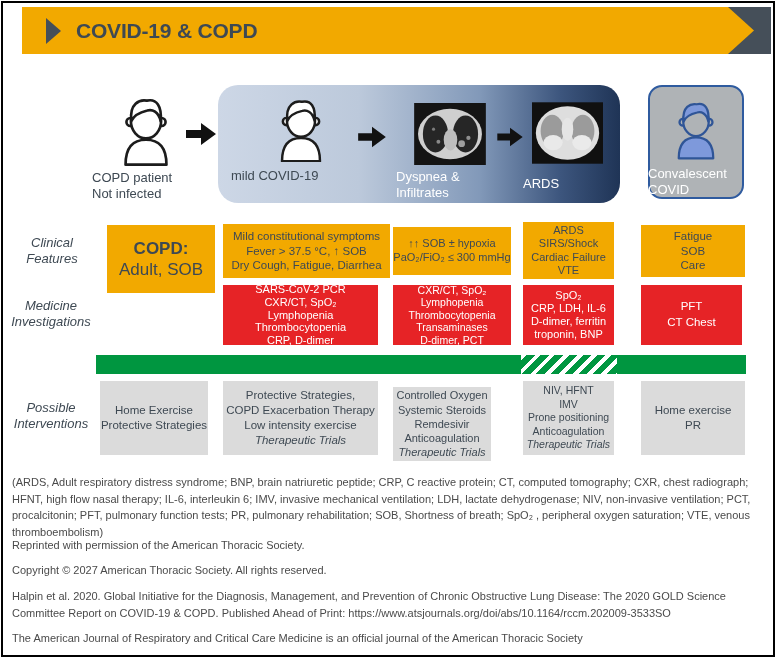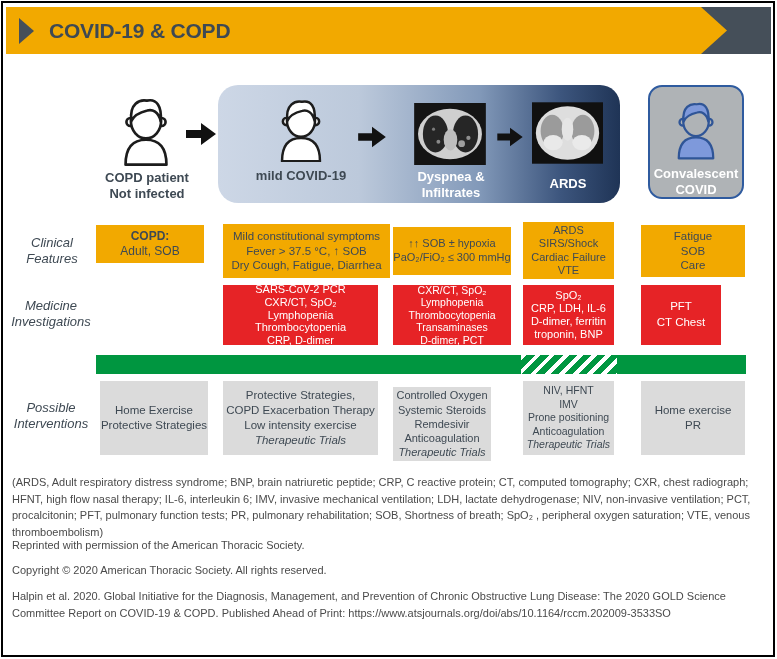--- a/index.html
+++ b/index.html
@@ -1,30 +1,30 @@
 <!DOCTYPE html>
 <html><head>
 <meta charset="utf-8">
 <style>
   html,body{margin:0;padding:0;background:#fff;}
   #canvas{position:relative;width:777px;height:659px;background:#fff;overflow:hidden;
           font-family:"Liberation Sans","DejaVu Sans",sans-serif;color:#3E4953;}
   #frame{position:absolute;left:1px;top:1px;right:2px;bottom:2px;border:2.5px solid #000;pointer-events:none;}
   
-  .band-yellow{position:absolute;background:#F2A900;display:flex;align-items:center;padding-left:13px;gap:15px;
-     clip-path:polygon(0 0, calc(100% - 26px) 0, 100% 50%, calc(100% - 26px) 100%, 0 100%);}
+  .band-yellow{position:absolute;background:#F2A900;display:flex;align-items:center;padding-left:24px;gap:15px;
+     clip-path:polygon(0 0, calc(100% - 26px) 0, 100% 50%, calc(100% - 26px) 100%, 0 100%);margin-left:16px;}
   .band-dark{position:absolute;background:#454F59;
      clip-path:polygon(0 0, 100% 0, 100% 100%, 0 100%, 42% 50%);}
   .tri{width:0;height:0;border-top:13px solid transparent;border-bottom:13px solid transparent;border-left:15px solid #454F59;}
   h1{margin:0;font-size:21px;font-weight:bold;color:#3E4953;letter-spacing:-0.2px;}
   
   .grad-box{position:absolute;border-radius:20px;
      background:linear-gradient(90deg,#CDD7E6 0%,#BCC9DB 35%,#8299B9 65%,#3D567E 85%,#1F3456 100%);}
   .conv-box{position:absolute;border-radius:14px;background:#AFB3B6;border:2.5px solid #2F5B9F;box-sizing:border-box;}
-  .stage-label{position:absolute;text-align:center;font-size:13px;line-height:1.25;font-weight:bold;}
+  .stage-label{position:absolute;text-align:left;font-size:13px;line-height:1.25;}
   .white{color:#fff;}
   .lines{white-space:pre-line;}
   
   .box{position:absolute;display:flex;flex-direction:column;align-items:center;justify-content:center;
        text-align:center;box-sizing:border-box;}
   .ybox{background:#F2A900;color:#3E4953;font-size:11.5px;line-height:1.25;}
   .rbox{background:#E62326;color:#fff;font-size:10.5px;line-height:1.18;}
   .ibox{background:#DBDBDB;color:#3E4953;font-size:11px;line-height:1.3;}
   .rowlabel{position:absolute;font-style:italic;font-size:13px;line-height:1.25;text-align:center;}
   .bold{font-weight:bold;}
@@ -135,21 +135,21 @@
         <path d="M19.5 30 C17 10 29 5.5 37 7 C48 4.5 54 13 52.5 30 C50 19 43 16.5 37.5 18 C27 20.5 22 24 19.5 30 Z" fill="#7E99DB"></path>
       </g>
     </svg>
   </span>
   <div class="stage-label lines white" style="left:648px;top:166px;width:96px">Convalescent
 COVID</div>
 
   <div class="rowlabel lines" style="left:10px;top:235px;width:84px">Clinical
 Features</div>
 
-  <div class="box ybox" style="left:96px;top:225px;width:108px;height:38px;font-size:12px">
+  <div class="box ybox" style="left:107px;top:225px;width:108px;height:68px;font-size:17px">
     <div class="bold">COPD:</div>
     <div class="lines">Adult, SOB</div>
   </div>
   <div class="box ybox lines" style="left:223px;top:224px;width:167px;height:54px">Mild constitutional symptoms
 Fever &gt; 37.5 °C, ↑ SOB
 Dry Cough, Fatigue, Diarrhea</div>
   <div class="box ybox lines" style="left:393px;top:227px;width:118px;height:48px;font-size:11px">↑↑ SOB ± hypoxia
 PaO₂/FiO₂ ≤ 300 mmHg</div>
   <div class="box ybox lines" style="left:523px;top:222px;width:91px;height:57px;font-size:11px;line-height:1.2">ARDS
 SIRS/Shock
@@ -169,21 +169,21 @@
 CRP, D-dimer</div>
   <div class="box rbox lines" style="left:393px;top:285px;width:118px;height:60px">CXR/CT, SpO₂
 Lymphopenia
 Thrombocytopenia
 Transaminases
 D-dimer, PCT</div>
   <div class="box rbox lines" style="left:523px;top:285px;width:91px;height:60px;font-size:11px">SpO₂
 CRP, LDH, IL-6
 D-dimer, ferritin
 troponin, BNP</div>
-  <div class="box rbox lines" style="left:641px;top:285px;width:80px;height:60px;font-size:11.5px;line-height:1.35">PFT
+  <div class="box rbox lines" style="left:641px;top:285px;width:101px;height:60px;font-size:11.5px;line-height:1.35">PFT
 CT Chest</div>
 
   <div class="green-bar" style="left:96px;top:355px;width:650px;height:19px"></div>
   <div class="hatch" style="left:521px;top:355px;width:96px;height:19px"></div>
 
   <div class="rowlabel lines" style="left:5px;top:400px;width:92px">Possible
 Interventions</div>
 
   <div class="box ibox lines" style="left:100px;top:381px;width:108px;height:74px;font-size:11.5px">Home Exercise
 Protective Strategies</div>
@@ -205,17 +205,18 @@
 IMV
 Prone positioning
 Anticoagulation</div>
     <div class="italic">Therapeutic Trials</div>
   </div>
   <div class="box ibox lines" style="left:641px;top:381px;width:104px;height:74px;font-size:11.5px">Home exercise
 PR</div>
 
   <div class="foot" style="left:12px;top:474px;width:752px">(ARDS, Adult respiratory distress syndrome; BNP, brain natriuretic peptide; CRP, C reactive protein; CT, computed tomography; CXR, chest radiograph; HFNT, high flow nasal therapy; IL-6, interleukin 6; IMV, invasive mechanical ventilation; LDH, lactate dehydrogenase; NIV, non-invasive ventilation; PCT, procalcitonin; PFT, pulmonary function tests; PR, pulmonary rehabilitation; SOB, Shortness of breath; SpO₂ , peripheral oxygen saturation; VTE, venous thromboembolism)</div>
   <div class="foot" style="left:12px;top:537px;width:752px">Reprinted with permission of the American Thoracic Society.</div>
-  <div class="foot" style="left:12px;top:562px;width:752px">Copyright © 2020 American Thoracic Society. All rights reserved.</div>
+  <div class="foot" style="left:12px;top:562px;width:752px">Copyright © 2027 American Thoracic Society. All rights reserved.</div>
   <div class="foot" style="left:12px;top:588px;width:752px">Halpin et al. 2020. Global Initiative for the Diagnosis, Management, and Prevention of Chronic Obstructive Lung Disease: The 2020 GOLD Science Committee Report on COVID-19 &amp; COPD. Published Ahead of Print: https://www.atsjournals.org/doi/abs/10.1164/rccm.202009-3533SO</div>
+  <div class="foot" style="left:12px;top:630px;width:752px">The American Journal of Respiratory and Critical Care Medicine is an official journal of the American Thoracic Society</div>
 
   <div id="frame"></div>
 </div>
 
 </body></html>

